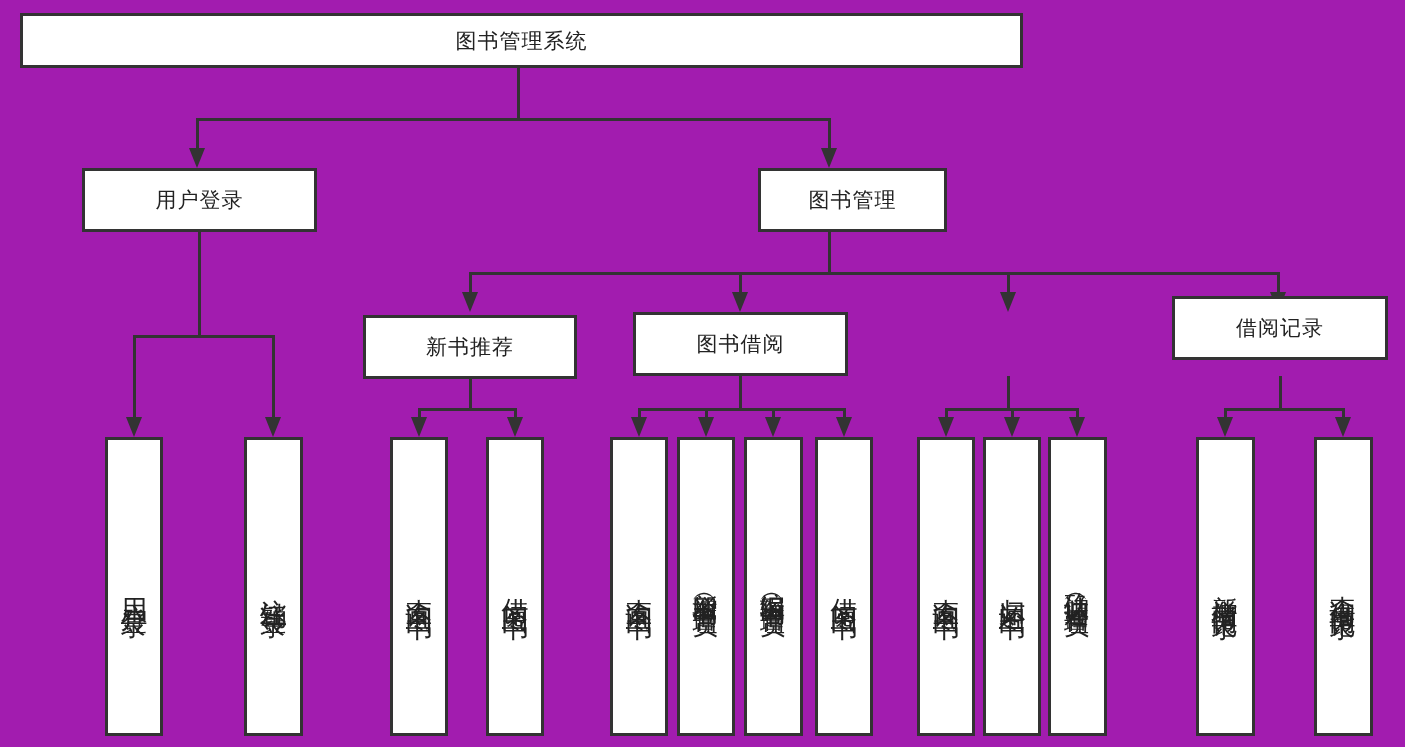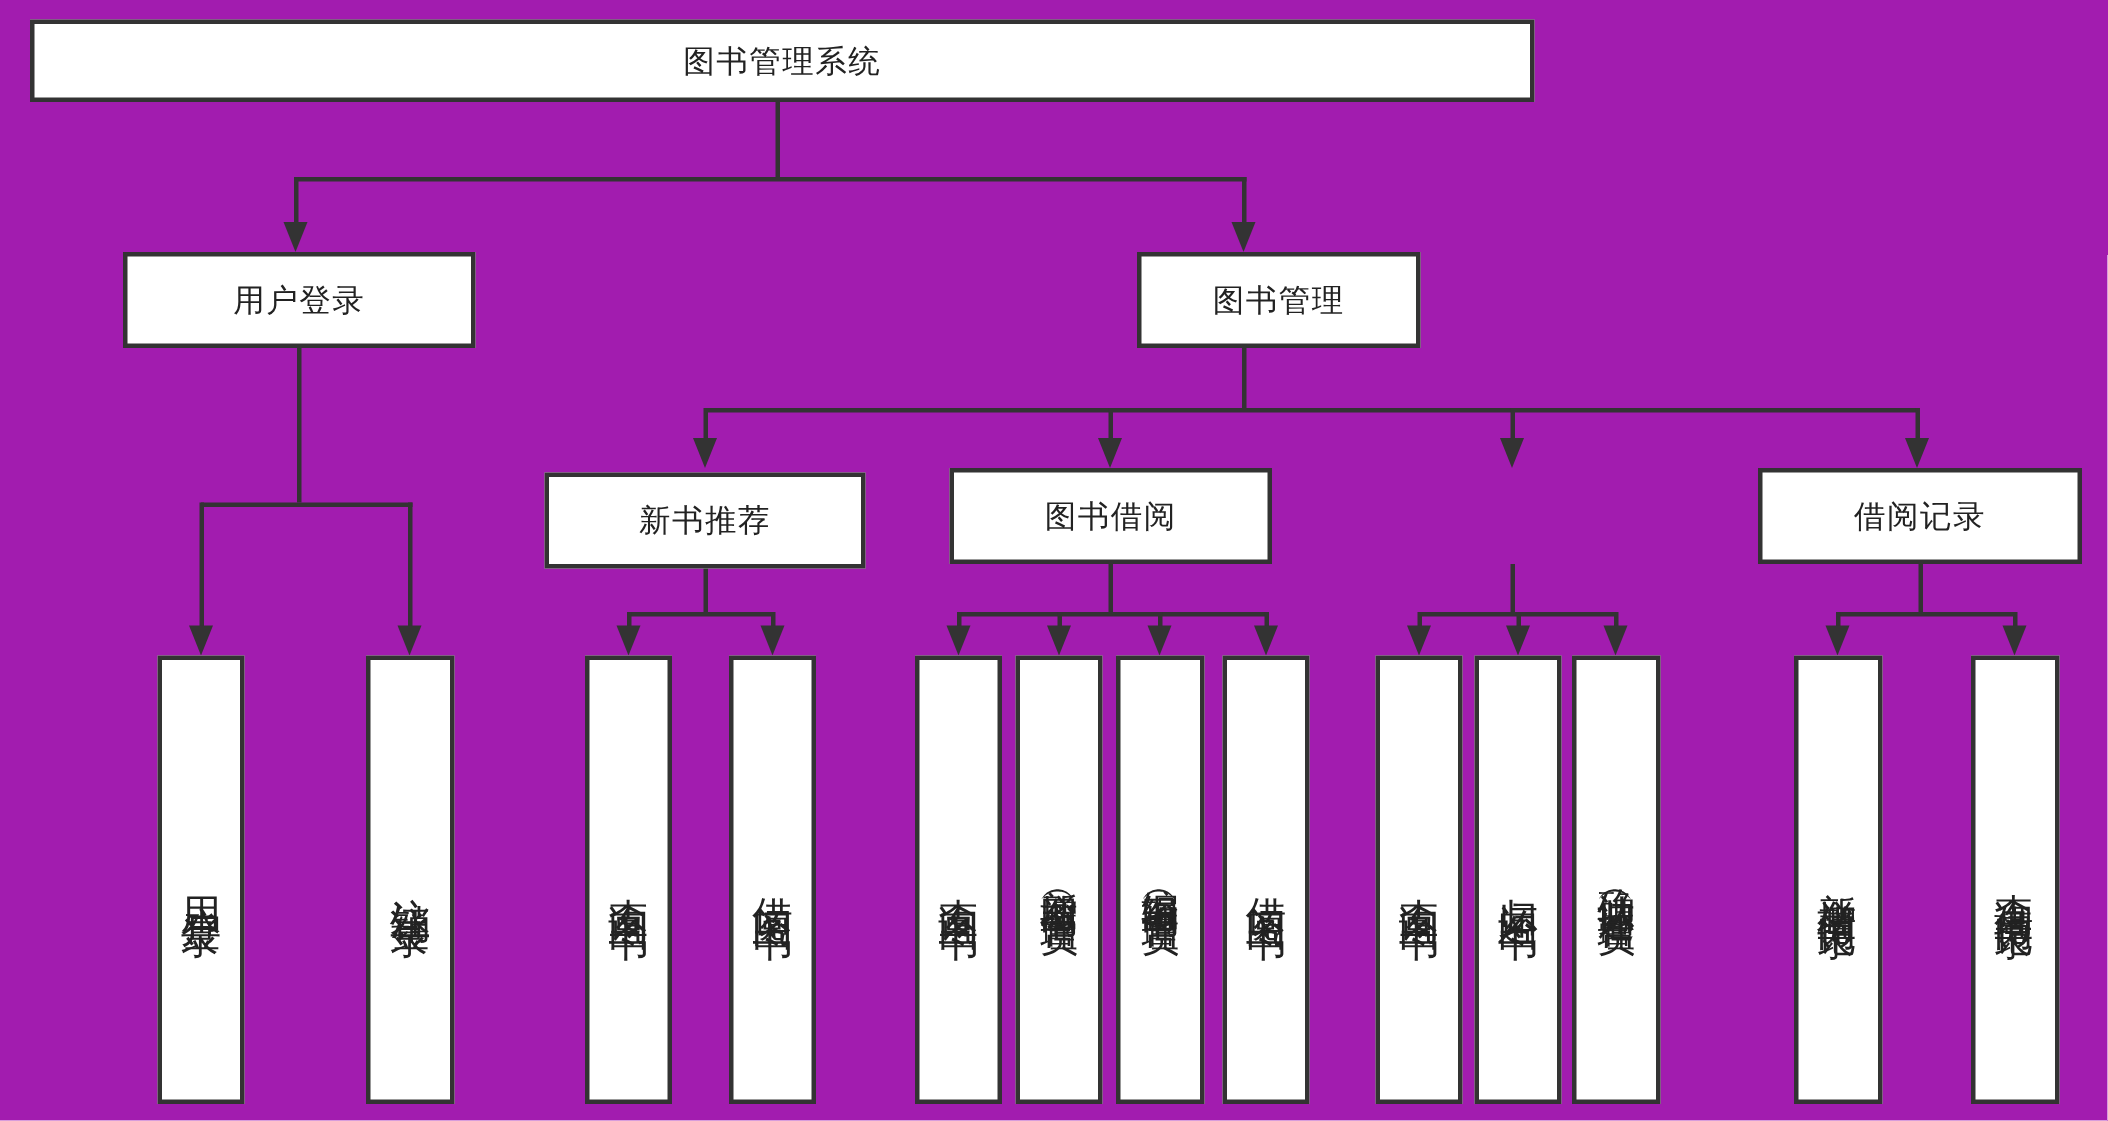--- a/index.html
+++ b/index.html
@@ -60,21 +60,21 @@
   <div class="arrow" style="left:462px;top:292px;"></div>
   <div class="vline" style="left:739px;top:272px;height:24px;"></div>
   <div class="arrow" style="left:732px;top:292px;"></div>
   <div class="vline" style="left:1007px;top:272px;height:24px;"></div>
   <div class="arrow" style="left:1000px;top:292px;"></div>
   <div class="vline" style="left:1277px;top:272px;height:24px;"></div>
   <div class="arrow" style="left:1270px;top:292px;"></div>
 
   <div class="nbox" style="left:363px;top:315px;width:214px;height:64px;">新书推荐</div>
   <div class="nbox" style="left:633px;top:312px;width:215px;height:64px;text-align:center;">图书借阅</div>
-  <div class="nbox" style="left:1172px;top:312px;width:216px;height:64px;">借阅记录</div>
+  <div class="nbox" style="left:1172px;top:296px;width:216px;height:64px;">借阅记录</div>
 
   <div class="vline" style="left:469px;top:376px;height:32px;"></div>
   <div class="hline" style="left:419px;top:408px;width:97px;"></div>
   <div class="vline" style="left:418px;top:408px;height:12px;"></div>
   <div class="arrow" style="left:411px;top:417px;"></div>
   <div class="vline" style="left:514px;top:408px;height:12px;"></div>
   <div class="arrow" style="left:507px;top:417px;"></div>
 
   <div class="vline" style="left:739px;top:376px;height:32px;"></div>
   <div class="hline" style="left:639px;top:408px;width:206px;"></div>

